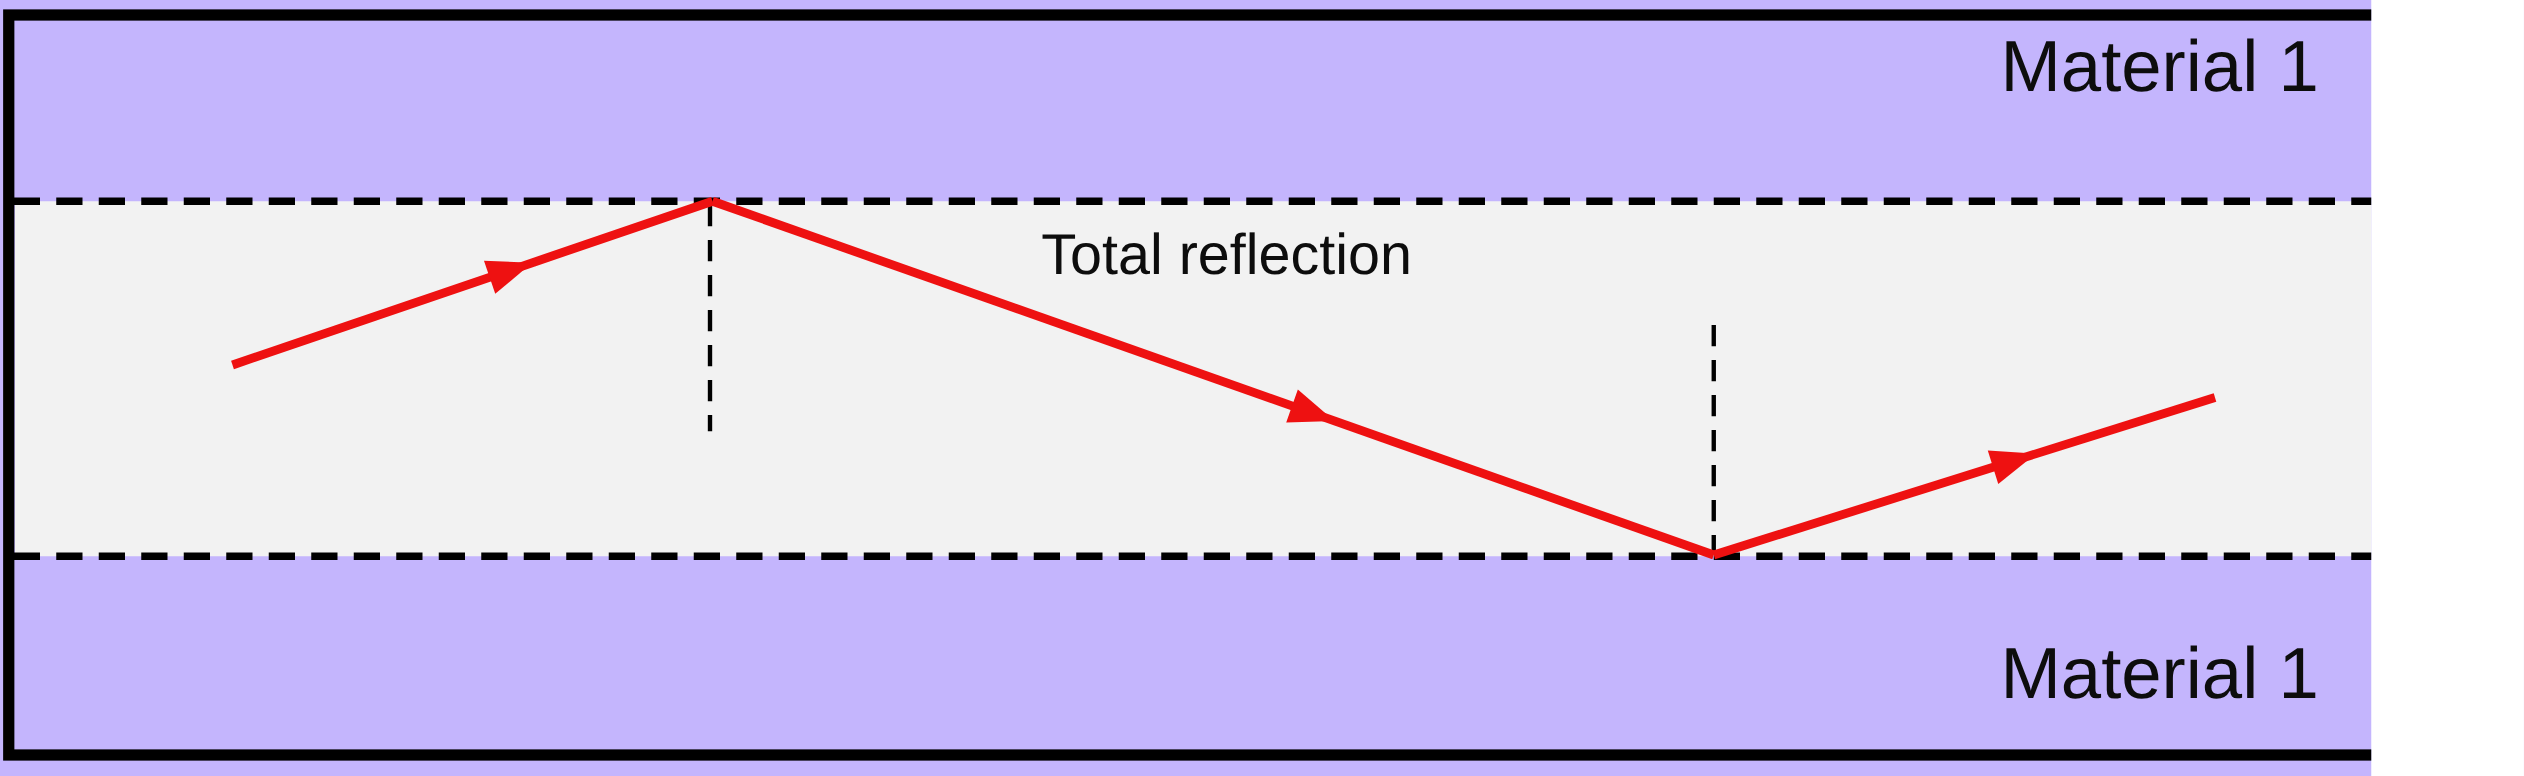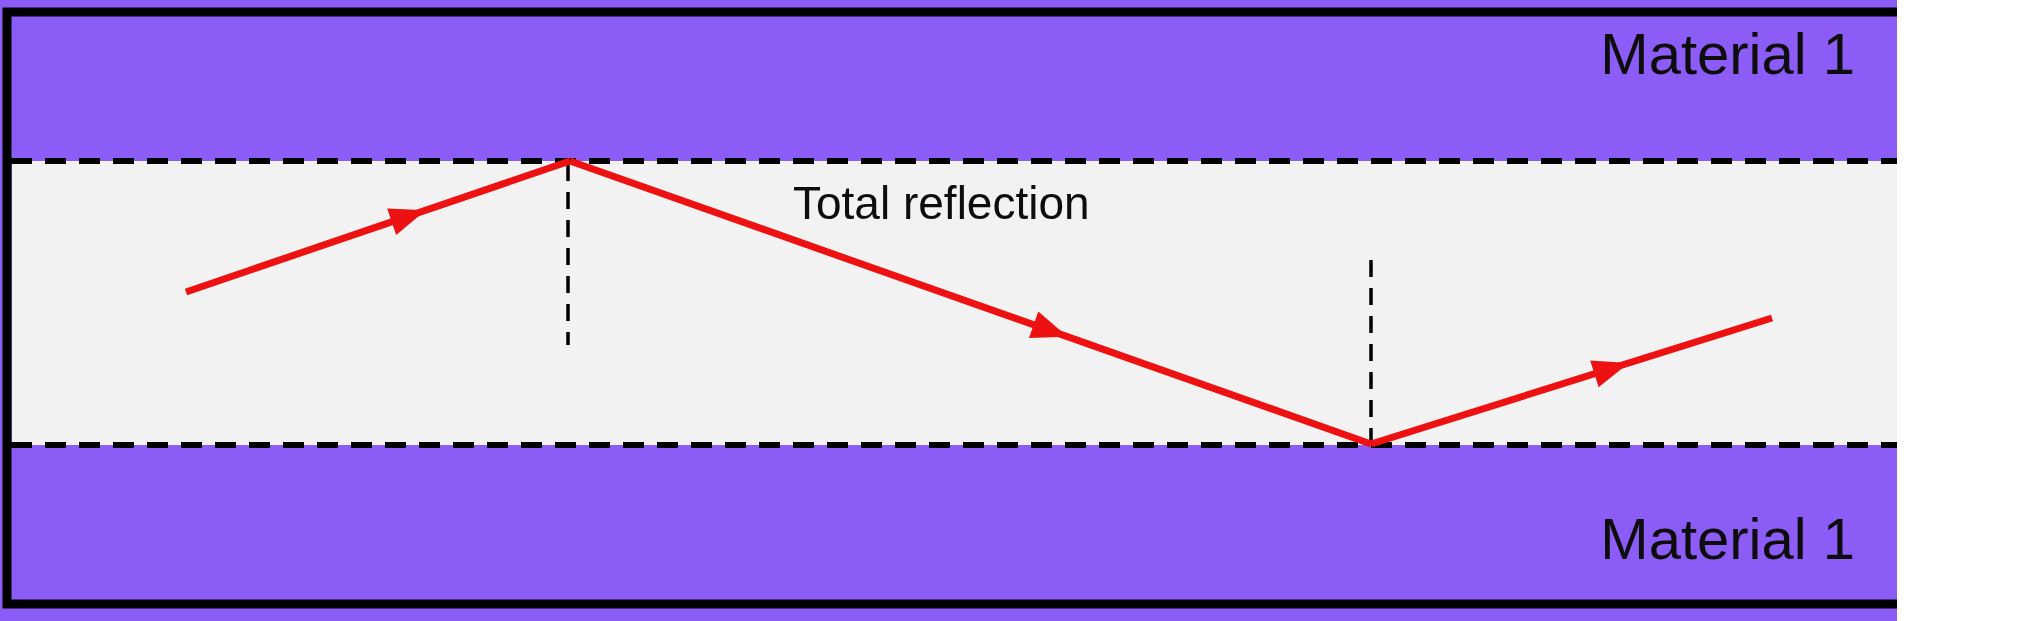--- a/index.html
+++ b/index.html
@@ -5,21 +5,21 @@
   html, body {
     margin: 0;
     padding: 0;
     background: #ffffff;
     font-family: "Liberation Sans", sans-serif;
   }
   .stage {
     position: relative;
     width: 1897px;
     height: 621px;
-    background: #8b5cf6;
+    background: #c4b5fd;
     overflow: hidden;
     text-decoration: underline;
   }
   .stage svg {
     position: absolute;
     left: 0;
     top: 0;
     width: 2019px;
     height: 621px;
     display: block;
@@ -30,20 +30,21 @@
     white-space: nowrap;
     line-height: 1.05;
   }
   .label.region {
     font-size: 58px;
     right: 42px;
     text-align: right;
   }
   .label.annotation {
     font-size: 46px;
+    margin-left: 40px;
   }
   #m1-top    { top: 24px;  }
   #m2-mid    { top: 197px; }
   #m1-bottom { top: 509px; }
   #total-reflection { left: 793px; top: 179px; }
 </style>
 </head>
 <body>
 
 <div class="stage">

